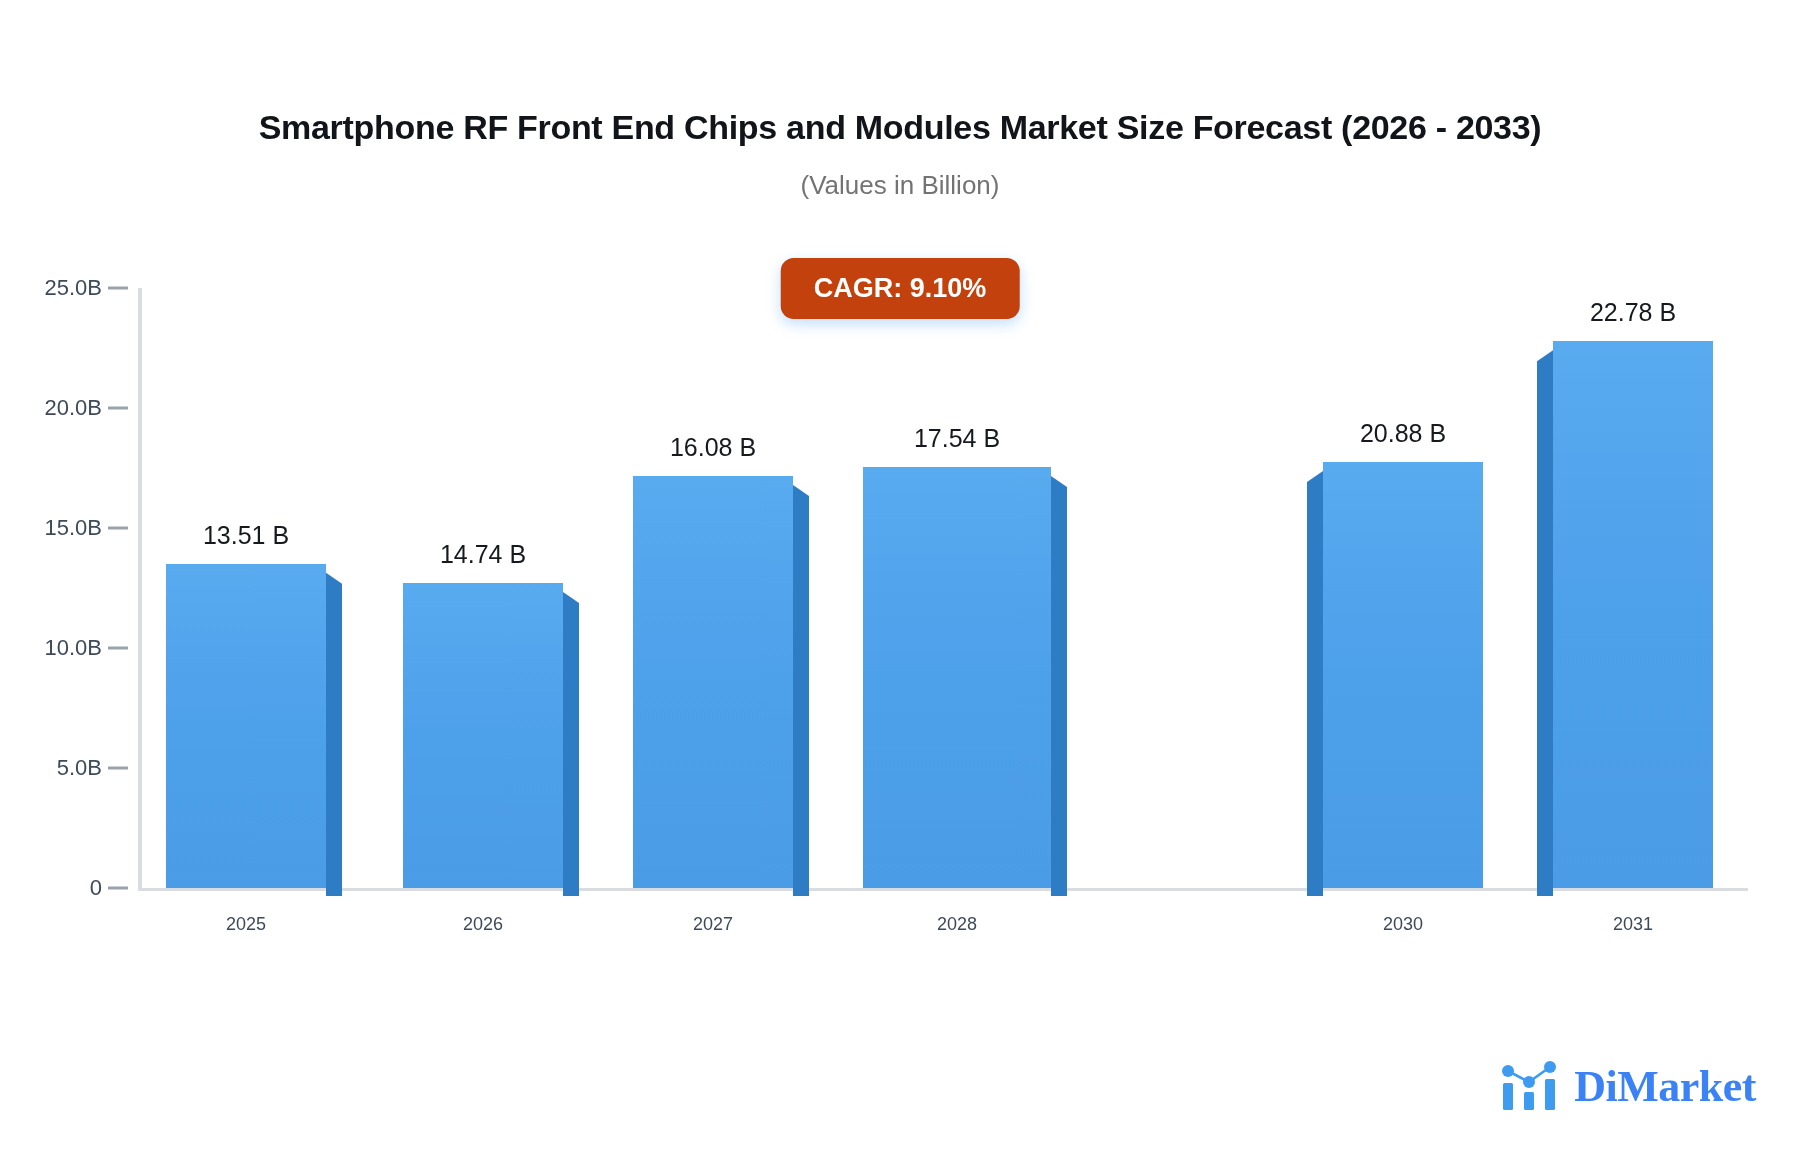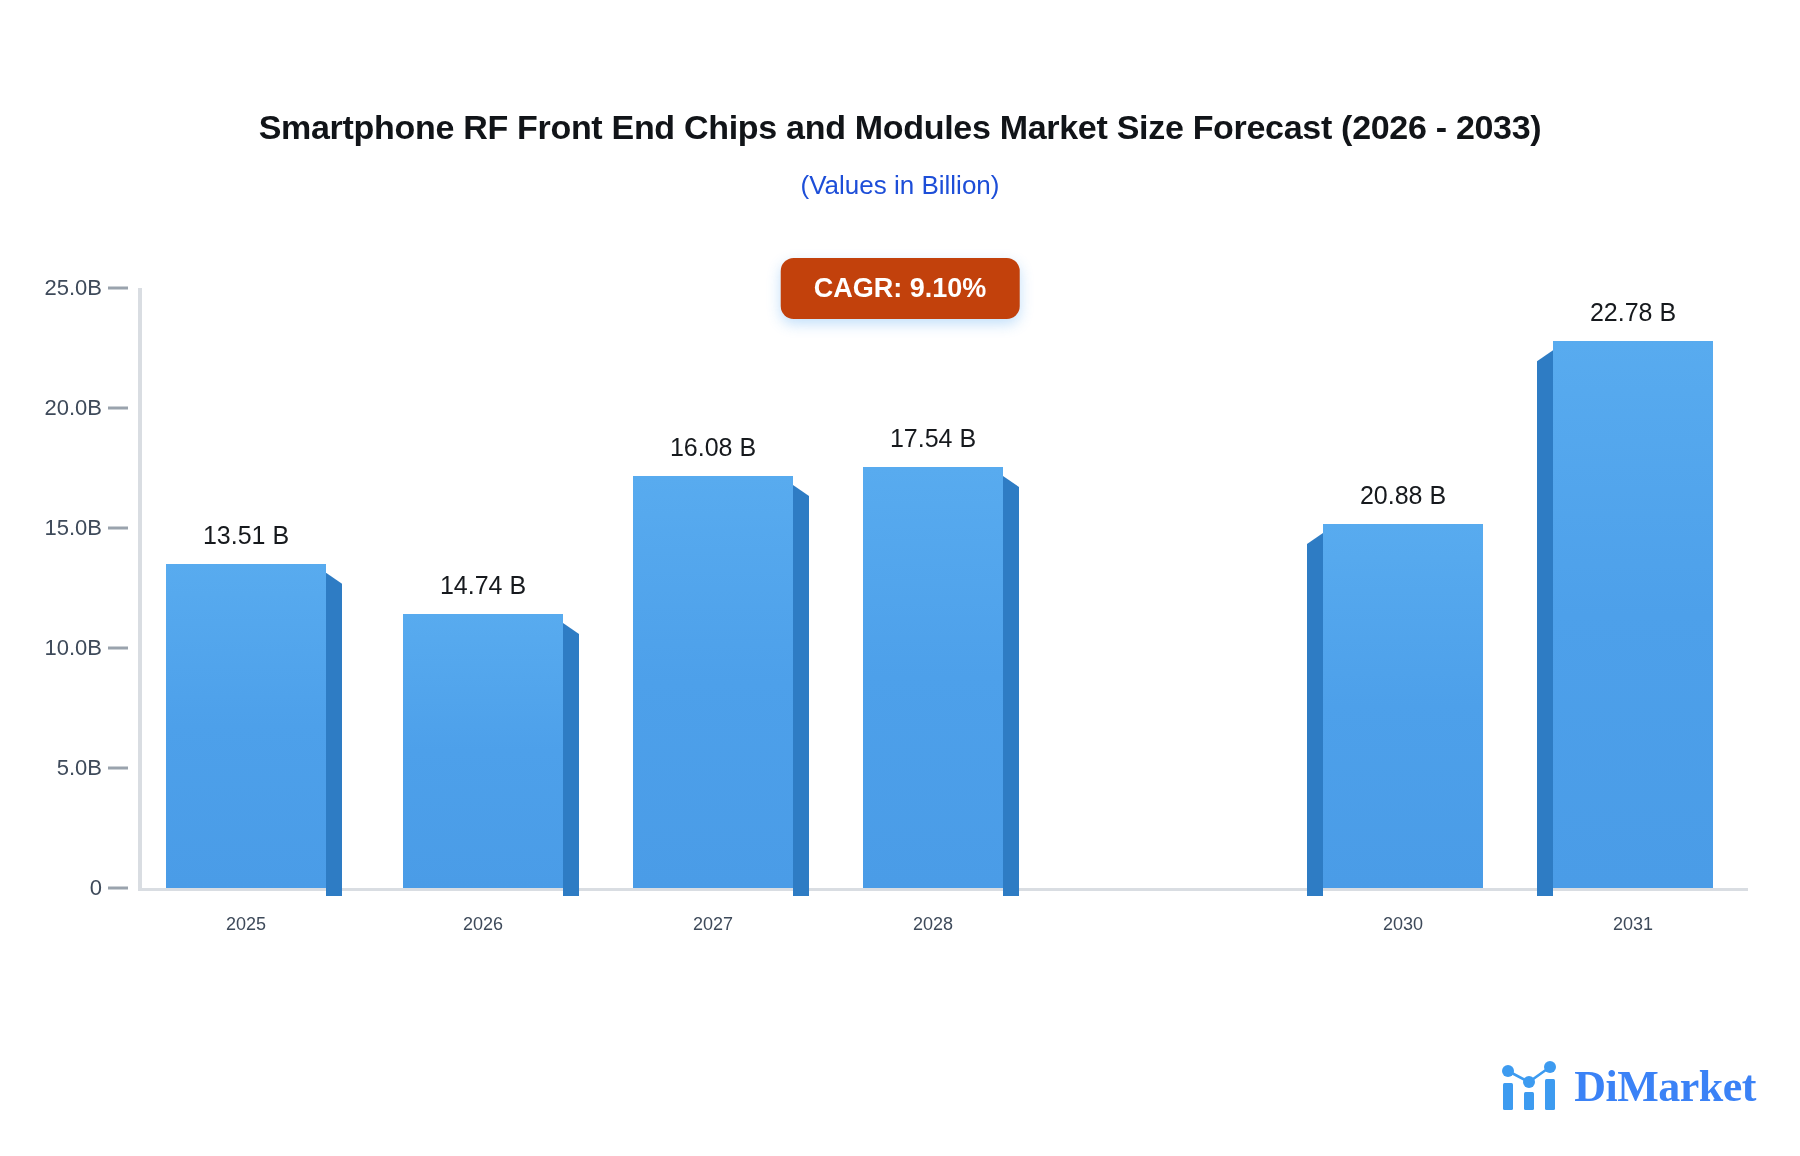--- a/index.html
+++ b/index.html
@@ -15,21 +15,21 @@
   .title {
     position: absolute; top: 108px; left: 0; width: 1800px;
     text-align: center;
     font-size: 34px; font-weight: bold; letter-spacing: -0.3px;
     color: #111418;
   }
   .subtitle {
     position: absolute; top: 170px; left: 0; width: 1800px;
     text-align: center;
     font-size: 26px; font-weight: normal;
-    color: #1d4ed8;
+    color: #737373;
   }
 
   
   .cagr-badge {
     position: absolute; top: 258px; left: 50%; transform: translateX(-50%);
     background: #c2410c;
     color: #ffffff;
     font-size: 27px; font-weight: bold;
     padding: 17px 33px;
     border-radius: 13px;
@@ -156,45 +156,45 @@
     <div class="bars" id="bars">
         <div class="bar-slot" style="left: 28px; width: 160px; text-decoration: underline;">
           <div class="bar-wrap" style="height: 324.24px;">
             <div class="bar-face" style="background: linear-gradient(rgb(88, 171, 239) 0%, rgb(77, 160, 234) 50%, rgb(74, 156, 231) 100%);"></div>
             <div class="bar-side-right" style="background: rgb(46, 124, 196);"></div>
             <div class="bar-value">13.51 B</div>
           </div>
           <div class="xlabel">2025</div>
         </div>
         <div class="bar-slot" style="left: 265px; width: 160px;">
-          <div class="bar-wrap" style="height: 274px;">
+          <div class="bar-wrap" style="height: 305px;">
             <div class="bar-face" style="background: linear-gradient(rgb(88, 171, 239) 0%, rgb(77, 160, 234) 50%, rgb(74, 156, 231) 100%);"></div>
             <div class="bar-side-right" style="background: rgb(46, 124, 196);"></div>
             <div class="bar-value">14.74 B</div>
           </div>
           <div class="xlabel">2026</div>
         </div>
         <div class="bar-slot" style="left: 495px; width: 160px;">
           <div class="bar-wrap" style="height: 412px;">
             <div class="bar-face" style="background: linear-gradient(rgb(88, 171, 239) 0%, rgb(77, 160, 234) 50%, rgb(74, 156, 231) 100%);"></div>
             <div class="bar-side-right" style="background: rgb(46, 124, 196);"></div>
             <div class="bar-value">16.08 B</div>
           </div>
           <div class="xlabel">2027</div>
         </div>
-        <div class="bar-slot" style="left: 725px; width: 140px;">
+        <div class="bar-slot" style="left: 725px; width: 188px;">
           <div class="bar-wrap" style="height: 420.96px;">
             <div class="bar-face" style="background: linear-gradient(rgb(88, 171, 239) 0%, rgb(77, 160, 234) 50%, rgb(74, 156, 231) 100%);"></div>
             <div class="bar-side-right" style="background: rgb(46, 124, 196);"></div>
             <div class="bar-value">17.54 B</div>
           </div>
           <div class="xlabel">2028</div>
         </div>
         <div class="bar-slot" style="left: 1185px; width: 160px;">
-          <div class="bar-wrap" style="height: 364px;">
+          <div class="bar-wrap" style="height: 426px;">
             <div class="bar-face" style="background: linear-gradient(rgb(88, 171, 239) 0%, rgb(77, 160, 234) 50%, rgb(74, 156, 231) 100%);"></div>
             <div class="bar-side-left" style="background: rgb(46, 124, 196);"></div>
             <div class="bar-value">20.88 B</div>
           </div>
           <div class="xlabel">2030</div>
         </div>
         <div class="bar-slot" style="left: 1415px; width: 160px;">
           <div class="bar-wrap" style="height: 546.72px;">
             <div class="bar-face" style="background: linear-gradient(rgb(88, 171, 239) 0%, rgb(77, 160, 234) 50%, rgb(74, 156, 231) 100%);"></div>
             <div class="bar-side-left" style="background: rgb(46, 124, 196);"></div>

